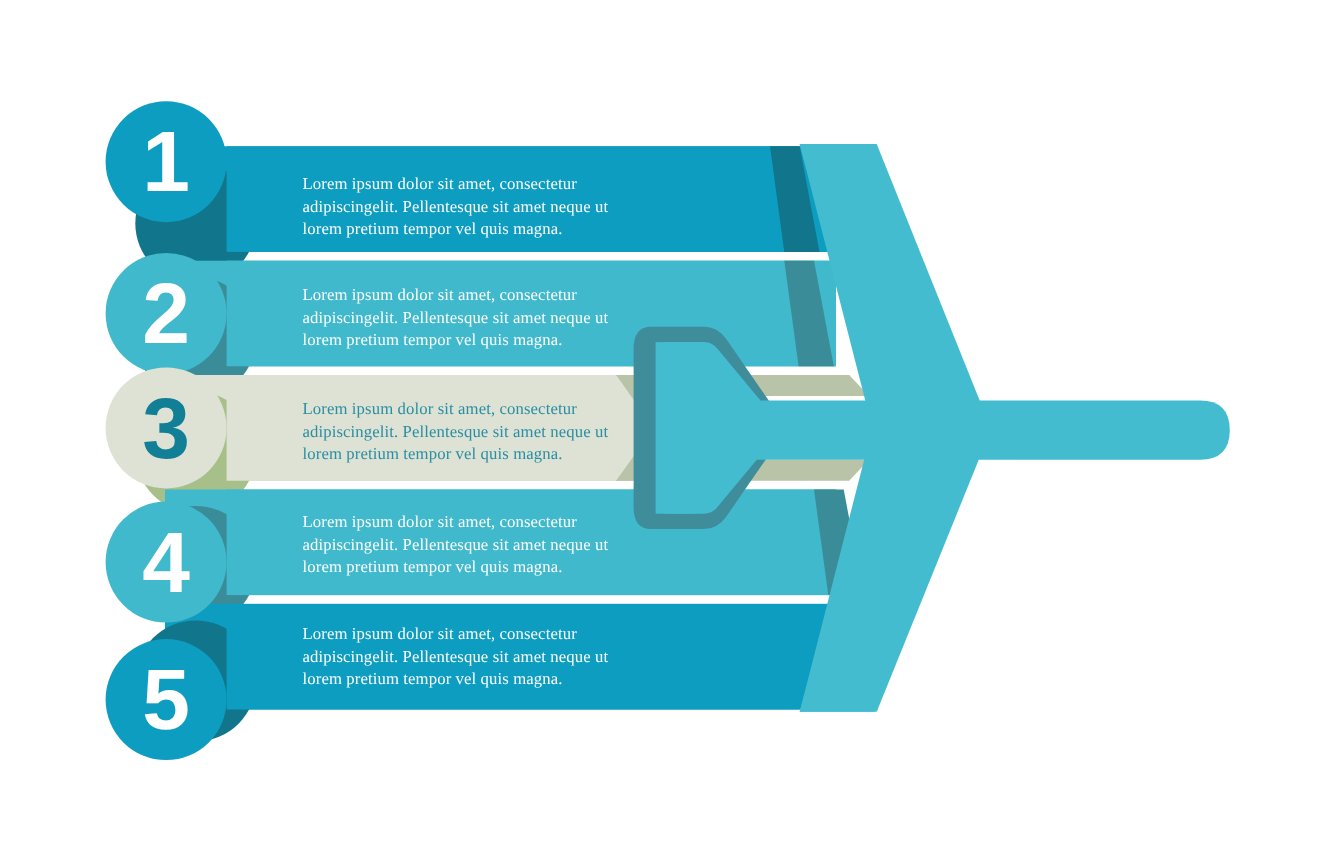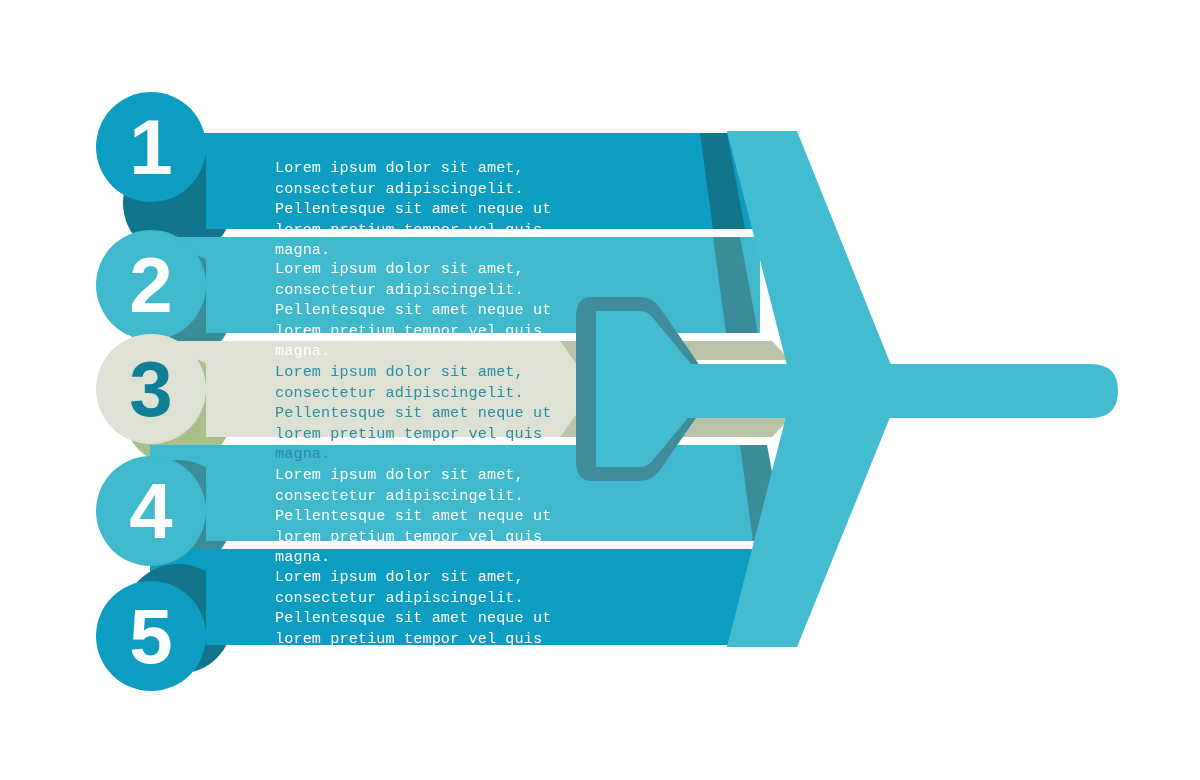--- a/index.html
+++ b/index.html
@@ -21,21 +21,21 @@
   }
   #scene {
     position: absolute;
     left: 0;
     top: 0;
     width: 1200px;
     height: 780px;
   }
   .row-text {
     position: absolute;
-    font-family: Liberation Mono, monospace;
+    font-family: Liberation Serif, serif;
     font-size: 15.2px;
     line-height: 20.6px;
     letter-spacing: 0.1px;
     width: 286px;
     white-space: normal;
   }
   .row-number {
     position: absolute;
     font-family: "Liberation Sans", sans-serif;
     font-weight: bold;

